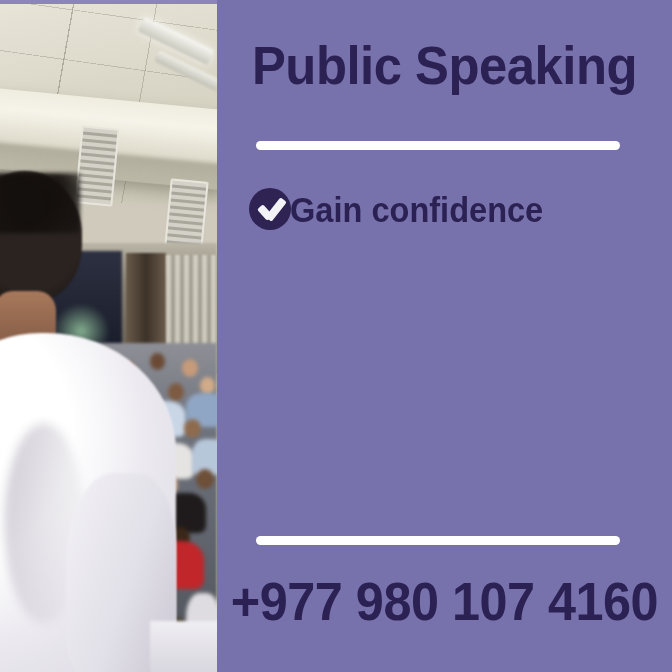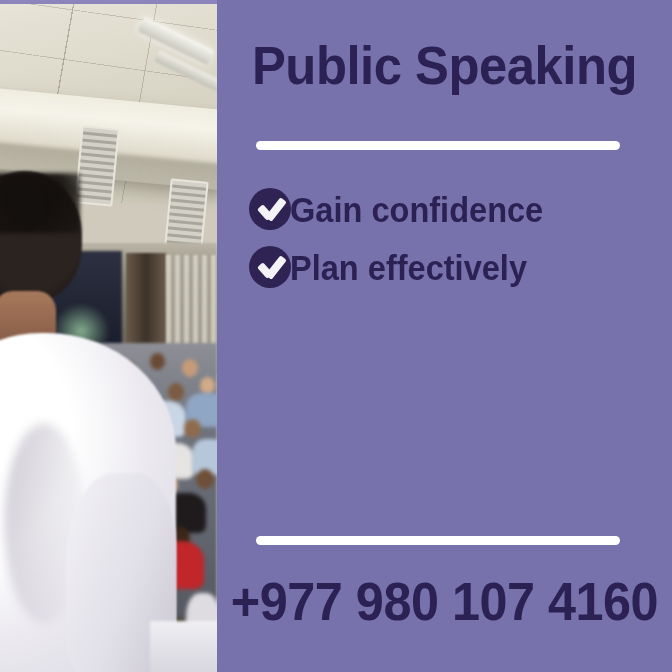--- a/index.html
+++ b/index.html
@@ -343,24 +343,20 @@
 
   <div class="divider top"></div>
 
   <div class="list">
 
     <div class="list-item">
       <span class="check-circle"></span>
       <span class="item-label">Gain confidence</span>
     </div>
 
-    <div class="list-item">
-      <span class="check-circle"></span>
-      <span class="item-label">Plan effectively</span>
-    </div>
 
 
 
 
   </div>
 
   <div class="divider bottom"></div>
 
   <div class="phone">+977 980 107 4160</div>
 

